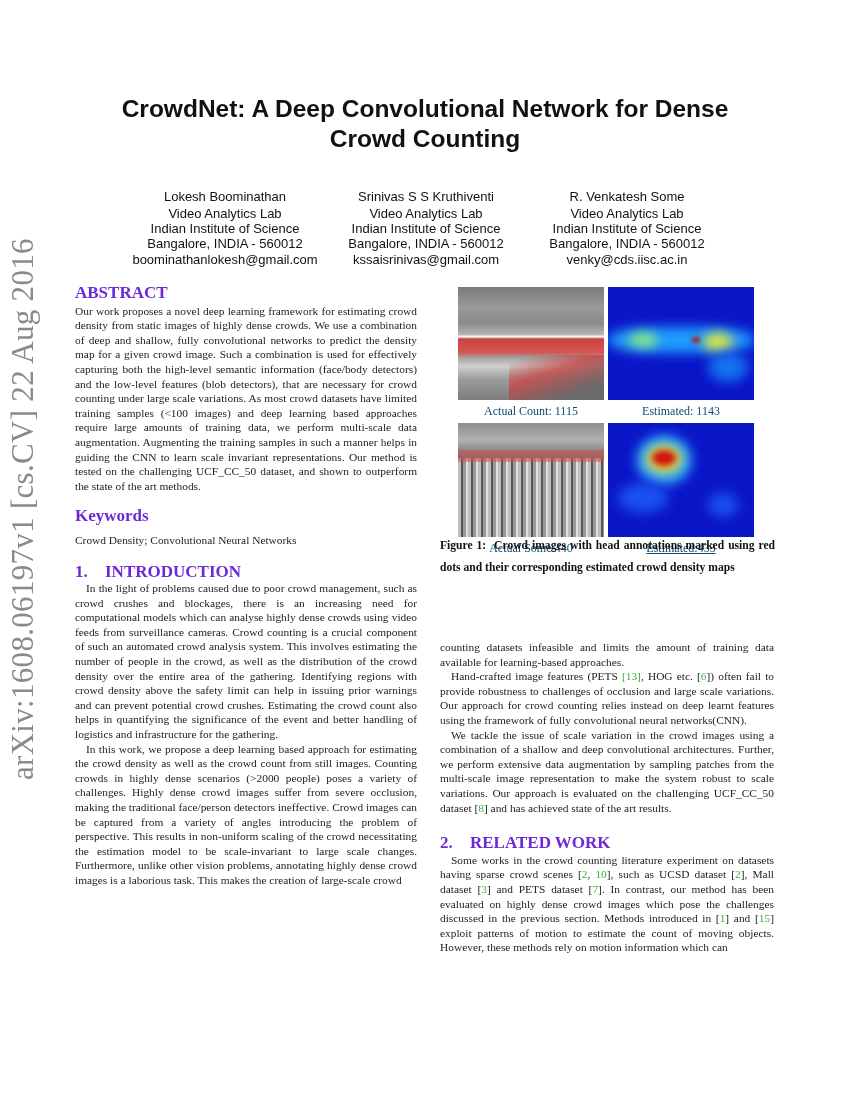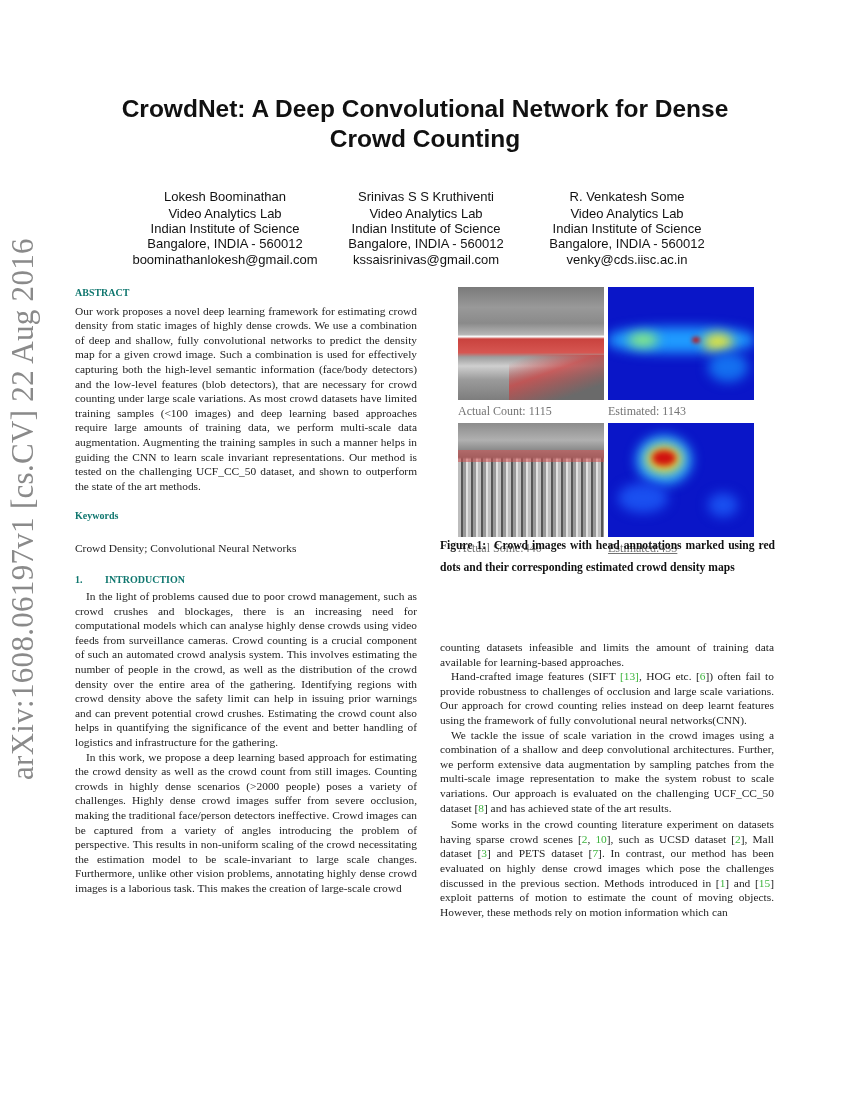--- a/index.html
+++ b/index.html
@@ -20,21 +20,21 @@
   .author {
     position: absolute; top: 188px; text-align: center;
     font-family: "Liberation Sans", sans-serif; font-size: 13px; line-height: 15.2px; color: #111;
   }
   .author .name { font-size: 13px; line-height: 18px; display: block; margin-bottom: 0px; }
   .author span { display: block; white-space: nowrap; }
 
   .col { position: absolute; font-family: "Liberation Serif", serif; font-size: 11.4px; line-height: 14.6px; color: #222; text-align: justify; }
   .col p { margin: 0; text-indent: 0; }
   .col p.ind { text-indent: 11px; }
-  .sec-head { font-family: "Liberation Serif", serif; font-weight: bold; font-size: 10px; color: #0f766e; margin: 0; white-space: nowrap; }
+  .sec-head { font-family: "Liberation Serif", serif; font-weight: bold; font-size: 17px; color: #6d28d9; margin: 0; white-space: nowrap; }
   .sec-head .num { display: inline-block; width: 30px; }
   .cite { color: #3cb43c; }
 
   .fig-img { position: absolute; }
   .photo1 {
     background:
       linear-gradient(180deg, #7a7a7a 0%, #999 18%, #8a8a8a 32%, #b5b5b5 42%, transparent 44%),
       linear-gradient(180deg, transparent 44%, #c9423e 46%, #d65651 58%, #9d9d9d 62%, #cfcfcf 70%, #9b9b9b 82%, #7d7d7d 100%);
   }
   .photo1::after {
@@ -49,21 +49,21 @@
   .photo2::before {
     content: ""; position: absolute; left: 0; right: 0; top: 24%; height: 10%;
     background: rgba(210,80,80,0.55);
   }
   .heat {
     background: #0a16c8;
     overflow: hidden;
   }
   .heat .blob { position: absolute; border-radius: 50%; filter: blur(6px); }
 
-  .fig-label { position: absolute; font-family: "Liberation Serif", serif; font-size: 12px; color: #737373; white-space: nowrap; }
+  .fig-label { position: absolute; font-family: "Liberation Serif", serif; font-size: 12px; color: #0c4a6e; text-align: center; white-space: nowrap; }
   #fig-caption { position: absolute; left: 440px; top: 535px; width: 335px;
     font-family: "Liberation Serif", serif; font-weight: bold; font-size: 11.6px; line-height: 22px; color: #111; text-align: justify; }
 </style>
 </head>
 <body>
 
 <div id="arxiv-stamp">arXiv:1608.06197v1  [cs.CV]  22 Aug 2016</div>
 
 <div id="title">
   <div>CrowdNet: A Deep Convolutional Network for Dense</div>
@@ -90,21 +90,21 @@
   <span>Indian Institute of Science</span>
   <span>Bangalore, INDIA - 560012</span>
   <span>venky@cds.iisc.ac.in</span>
 </div>
 
 <div class="col" style="left:75px; top:286px; width:342px;">
   <h2 class="sec-head">ABSTRACT</h2>
   <p style="margin-top:3px;">Our work proposes a novel deep learning framework for estimating crowd density from static images of highly dense crowds. We use a combination of deep and shallow, fully convolutional networks to predict the density map for a given crowd image. Such a combination is used for effectively capturing both the high-level semantic information (face/body detectors) and the low-level features (blob detectors), that are necessary for crowd counting under large scale variations. As most crowd datasets have limited training samples (&lt;100 images) and deep learning based approaches require large amounts of training data, we perform multi-scale data augmentation. Augmenting the training samples in such a manner helps in guiding the CNN to learn scale invariant representations. Our method is tested on the challenging UCF_CC_50 dataset, and shown to outperform the state of the art methods.</p>
 
   <h2 class="sec-head" style="margin-top:16px;">Keywords</h2>
-  <p style="margin-top:17px;">Crowd Density; Convolutional Neural Networks</p>
+  <p style="margin-top:9px;">Crowd Density; Convolutional Neural Networks</p>
 
   <h2 class="sec-head" style="margin-top:17px;">
     <span class="num">1.</span><span>INTRODUCTION</span>
   </h2>
   <p class="ind" style="margin-top:2px;">In the light of problems caused due to poor crowd management, such as crowd crushes and blockages, there is an increasing need for computational models which can analyse highly dense crowds using video feeds from surveillance cameras. Crowd counting is a crucial component of such an automated crowd analysis system. This involves estimating the number of people in the crowd, as well as the distribution of the crowd density over the entire area of the gathering. Identifying regions with crowd density above the safety limit can help in issuing prior warnings and can prevent potential crowd crushes. Estimating the crowd count also helps in quantifying the significance of the event and better handling of logistics and infrastructure for the gathering.</p>
   <p class="ind">In this work, we propose a deep learning based approach for estimating the crowd density as well as the crowd count from still images. Counting crowds in highly dense scenarios (&gt;2000 people) poses a variety of challenges. Highly dense crowd images suffer from severe occlusion, making the traditional face/person detectors ineffective. Crowd images can be captured from a variety of angles introducing the problem of perspective. This results in non-uniform scaling of the crowd necessitating the estimation model to be scale-invariant to large scale changes. Furthermore, unlike other vision problems, annotating highly dense crowd images is a laborious task. This makes the creation of large-scale crowd</p>
 </div>
 
 <div class="fig-img photo1" style="left:458px; top:287px; width:146px; height:113px;"></div>
 <div class="fig-img heat" style="left:608px; top:287px; width:146px; height:113px;">
@@ -128,17 +128,20 @@
 <div class="fig-label" style="left:458px; top:541px; width:146px;">Actual Some:440</div>
 <div class="fig-label" style="left:608px; top:541px; width:146px;text-decoration:underline;">Estimated:433</div>
 
 <div id="fig-caption">
   <span>Figure 1:</span>&nbsp;
   <span>Crowd images with head annotations marked using red dots and their corresponding estimated crowd density maps</span>
 </div>
 
 <div class="col" style="left:440px; top:640px; width:334px;">
   <p>counting datasets infeasible and limits the amount of training data available for learning-based approaches.</p>
-  <p class="ind"><span>Hand-crafted image features (SIFT </span><span class="cite">[13]</span><span>, HOG etc. [</span><span class="cite">6</span><span>]) often fail to provide robustness to challenges of occlusion and large scale variations. Our approach for crowd counting relies instead on deep learnt features using the framework of fully convolutional neural networks(CNN).</span></p>
+  <p class="ind"><span>Hand-crafted image features (PETS </span><span class="cite">[13]</span><span>, HOG etc. [</span><span class="cite">6</span><span>]) often fail to provide robustness to challenges of occlusion and large scale variations. Our approach for crowd counting relies instead on deep learnt features using the framework of fully convolutional neural networks(CNN).</span></p>
   <p class="ind"><span>We tackle the issue of scale variation in the crowd images using a combination of a shallow and deep convolutional architectures. Further, we perform extensive data augmentation by sampling patches from the multi-scale image representation to make the system robust to scale variations. Our approach is evaluated on the challenging UCF_CC_50 dataset [</span><span class="cite">8</span><span>] and has achieved state of the art results.</span></p>
 
+  <h2 class="sec-head" style="margin-top:21px;">
+    <span class="num">2.</span><span>RELATED WORK</span>
+  </h2>
   <p class="ind" style="margin-top:2px;"><span>Some works in the crowd counting literature experiment on datasets having sparse crowd scenes [</span><span class="cite">2</span><span>, </span><span class="cite">10</span><span>], such as UCSD dataset [</span><span class="cite">2</span><span>], Mall dataset [</span><span class="cite">3</span><span>] and PETS dataset [</span><span class="cite">7</span><span>]. In contrast, our method has been evaluated on highly dense crowd images which pose the challenges discussed in the previous section. Methods introduced in [</span><span class="cite">1</span><span>] and [</span><span class="cite">15</span><span>] exploit patterns of motion to estimate the count of moving objects. However, these methods rely on motion information which can</span></p>
 </div>
 
 </body></html>

